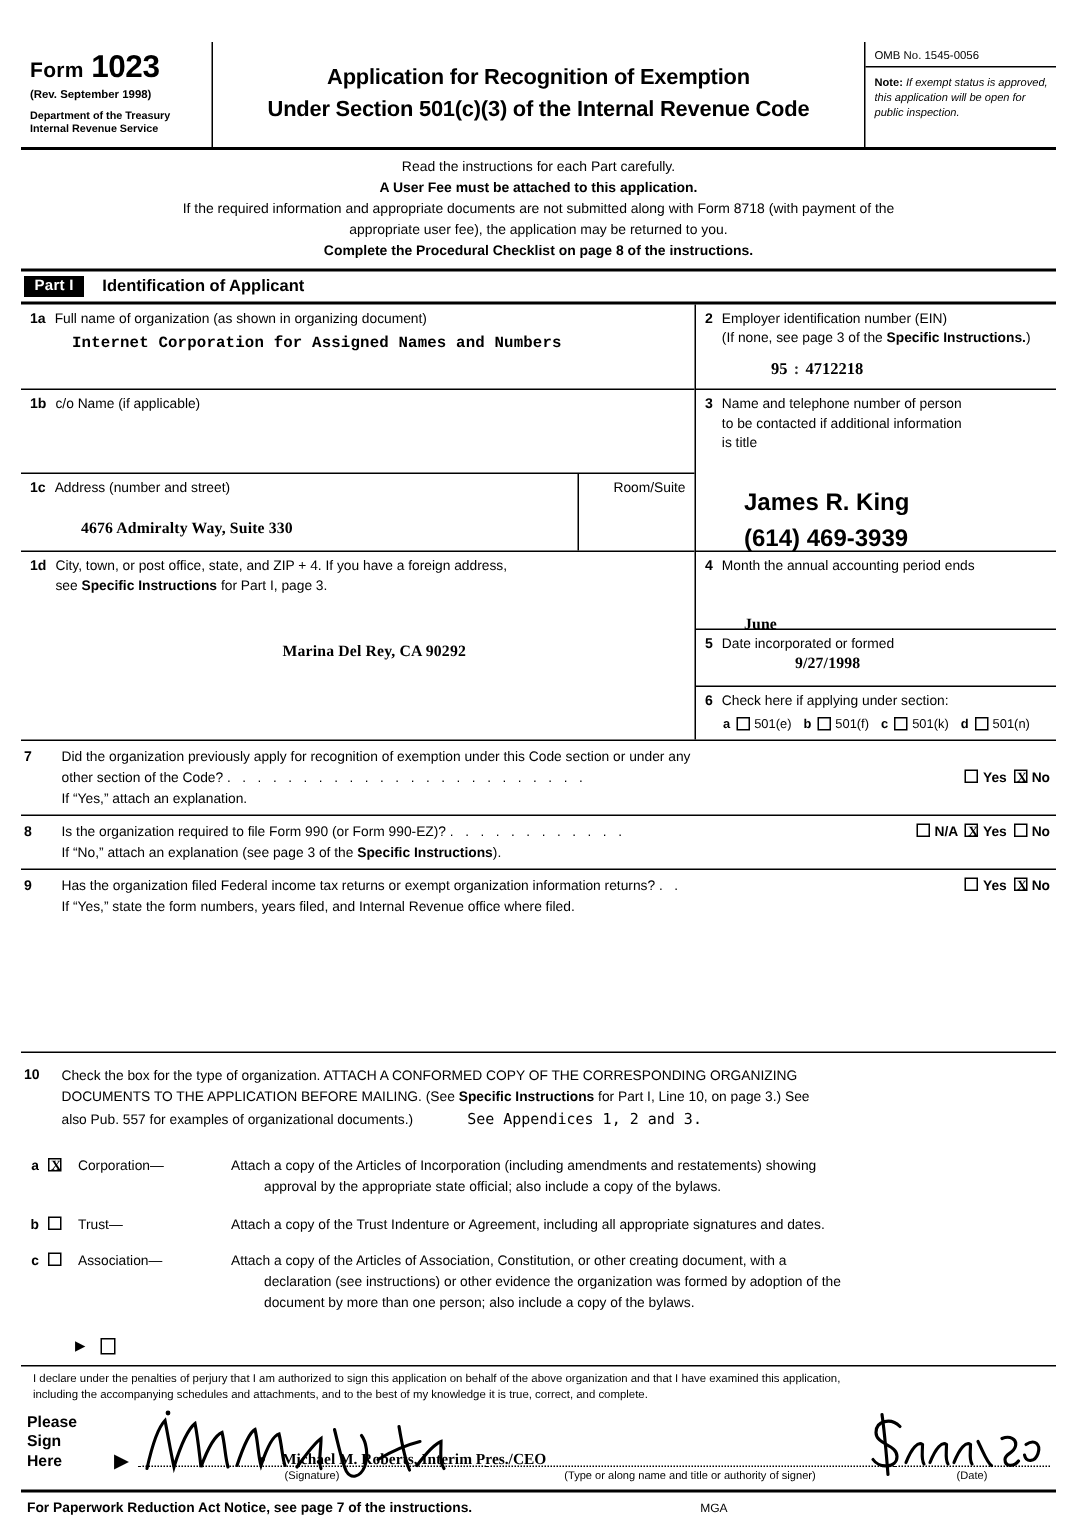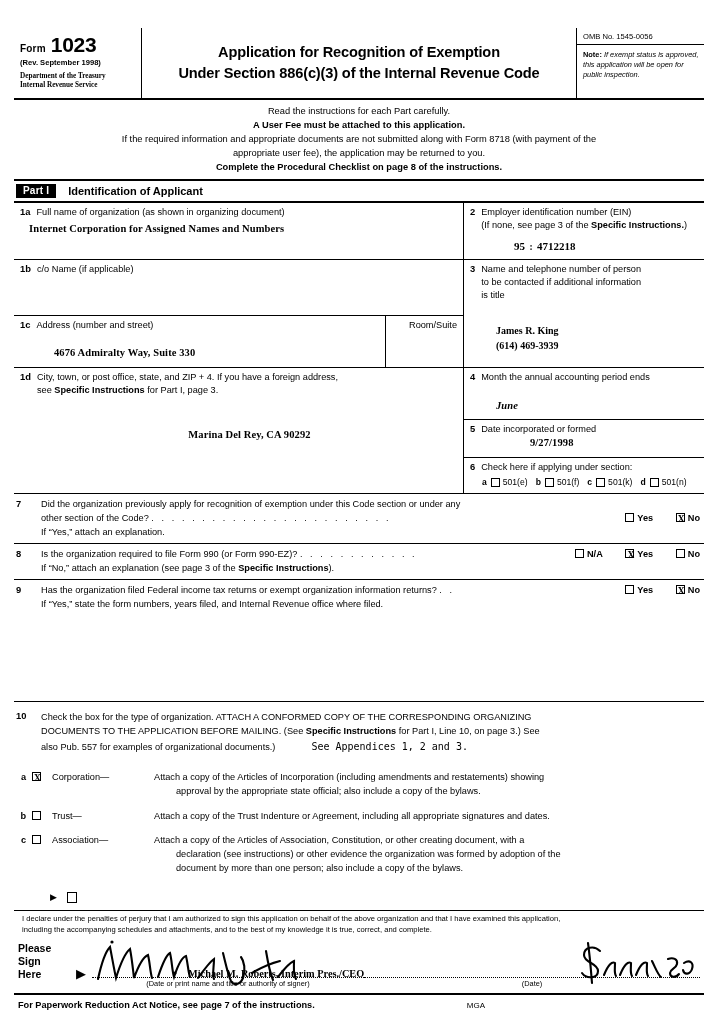--- a/index.html
+++ b/index.html
@@ -14,24 +14,24 @@
 
   
   .b{font-weight:bold;}
   .i{font-style:italic;}
   .hand{font-family:"Liberation Serif", serif;font-weight:bold;font-size:10.5px;letter-spacing:.1px;}
 
   
   .hdr{display:flex;border-bottom:2.2px solid #000;height:70px;}
   .hdr-left{width:128px;padding:6px 4px 2px 6px;box-sizing:border-box;border-right:1.4px solid #000;}
   .hdr-form-line{display:flex;align-items:baseline;gap:5px;}
-  .hdr-form-word{font-size:10px;font-weight:bold;letter-spacing:.2px;}
+  .hdr-form-word{font-size:14px;font-weight:bold;letter-spacing:.2px;}
   .hdr-form-no{font-size:21px;font-weight:bold;letter-spacing:-.3px;line-height:1;}
   .hdr-rev{font-size:7.6px;margin-top:3px;font-weight:bold;}
-  .hdr-dept{font-size:7.2px;margin-top:5px;line-height:1.25;font-weight:bold;font-family:Liberation Serif, serif;}
+  .hdr-dept{font-size:7.2px;margin-top:5px;line-height:1.25;font-weight:bold;}
   .hdr-mid{flex:1;display:flex;flex-direction:column;justify-content:center;align-items:center;padding:0 6px;}
   .hdr-t1{font-size:14.6px;font-weight:bold;letter-spacing:-.15px;line-height:1.45;}
   .hdr-t2{font-size:14.6px;font-weight:bold;letter-spacing:-.15px;line-height:1.45;}
   .hdr-right{width:128px;border-left:1.4px solid #000;box-sizing:border-box;}
   .omb{font-size:7.6px;padding:4px 0 3px 6px;border-bottom:1.4px solid #000;}
   .note{font-size:7.4px;padding:5px 5px 2px 6px;line-height:1.38;}
 
   
   .instr{padding:5px 8px 4px;border-bottom:2.6px solid #000;}
   .instr div{font-size:9.3px;line-height:1.5;text-align:center;}
@@ -62,35 +62,35 @@
 
   .c2{height:56px;}
   .c3{height:108px;}
   .c4{height:52px;}
   .c5{height:38px;}
   .c6{height:36px;}
 
   .ein{margin-top:8px;margin-left:44px;font-family:"Liberation Serif",serif;font-weight:bold;font-size:11px;}
   .ein .dash{display:inline-block;width:12px;text-align:center;color:#333;}
   .contact{margin-top:22px;margin-left:26px;}
-  .contact div{font-family:Liberation Serif, serif;font-weight:bold;font-size:10px;line-height:1.45;}
+  .contact div{font-family:Liberation Sans, sans-serif;font-weight:bold;font-size:16px;line-height:1.45;}
 
   .chkbox{display:inline-block;width:9px;height:9px;border:1.2px solid #000;vertical-align:-1px;box-sizing:border-box;position:relative;}
   .chkbox.x::after{content:"X";position:absolute;left:0;top:-2.5px;width:9px;text-align:center;font-size:9.5px;font-weight:bold;font-family:"Liberation Serif",serif;}
   .sec6{display:flex;align-items:center;gap:3px;font-size:8.6px;margin-top:3px;margin-left:12px;}
   .sec6 .k{font-weight:bold;margin-right:1px;}
   .sec6 .v{margin-right:5px;}
 
   
   .q{display:flex;gap:9px;padding:4px 4px 3px 2px;border-bottom:1.4px solid #000;}
   .q .qn{font-weight:bold;font-size:9.4px;width:16px;flex:none;text-align:left;}
   .q .qb{flex:1;font-size:9.2px;line-height:1.52;}
   .dots{letter-spacing:2.6px;font-size:9px;}
   .ansgrp{white-space:nowrap;font-size:9.2px;font-weight:bold;float:right;margin-left:6px;}
-  .ansgrp .opt{display:inline-block;margin-left:20px;}
+  .ansgrp .opt{display:inline-block;margin-left:2px;}
   .ansgrp .opt .chkbox{margin-right:3px;}
 
   
   .q10{display:flex;gap:9px;padding:8px 4px 4px 2px;}
   .q10 .qb{flex:1;font-size:9.2px;line-height:1.55;}
   .appx{font-family:"DejaVu Sans Mono", monospace;font-size:10px;margin-left:36px;}
   .abc{padding:2px 4px 0 2px;}
   .abcrow{display:flex;gap:6px;margin-top:11px;font-size:9.2px;line-height:1.5;}
   .abcrow .k{font-weight:bold;width:10px;flex:none;text-align:right;}
   .abcrow .cb{width:14px;flex:none;}
@@ -131,21 +131,21 @@
         <span class="hdr-form-no">1023</span>
       </div>
       <div class="hdr-rev">(Rev. September 1998)</div>
       <div class="hdr-dept">
         <div>Department of the Treasury</div>
         <div>Internal Revenue Service</div>
       </div>
     </div>
     <div class="hdr-mid">
       <div class="hdr-t1">Application for Recognition of Exemption</div>
-      <div class="hdr-t2">Under Section 886(c)(3) of the Internal Revenue Code</div>
+      <div class="hdr-t2">Under Section 501(c)(3) of the Internal Revenue Code</div>
     </div>
     <div class="hdr-right">
       <div class="omb">OMB No. 1545-0056</div>
       <div class="note"><span class="b">Note:</span> <span class="i">If exempt status is approved, this application will be open for public inspection.</span></div>
     </div>
   </div>
 
   <div class="instr">
     <div>Read the instructions for each Part carefully.</div>
     <div class="b">A User Fee must be attached to this application.</div>
@@ -161,21 +161,21 @@
 
   <div class="grid">
 
     <div class="colL">
 
       <div class="cell c1a">
         <div class="ind">
           <span class="num">1a</span>
           <span class="lbl txt">Full name of organization (as shown in organizing document)</span>
         </div>
-        <div class="hand" style="margin-left:9px;margin-top:4px;">Internet Corporation for Assigned Names and Numbers</div>
+        <div class="hand" style="margin-left:28px;margin-top:4px;font-family:Liberation Mono, monospace;">Internet Corporation for Assigned Names and Numbers</div>
       </div>
 
       <div class="cell c1b">
         <div class="ind">
           <span class="num">1b</span>
           <span class="lbl txt">c/o Name (if applicable)</span>
         </div>
         <div class="hand" style="margin-left:22px;margin-top:4px;"></div>
       </div>
 
@@ -235,21 +235,21 @@
           <div>James R. King</div>
           <div>(614) 469-3939</div>
         </div>
       </div>
 
       <div class="cell c4">
         <div class="ind">
           <span class="num">4</span>
           <span class="lbl txt">Month the annual accounting period ends</span>
         </div>
-        <div class="hand" style="margin-left:26px;margin-top:16px;font-style:italic;">June</div>
+        <div class="hand" style="margin-left:26px;margin-top:27px;">June</div>
       </div>
 
       <div class="cell c5">
         <div class="ind">
           <span class="num">5</span>
           <span class="lbl txt">Date incorporated or formed</span>
         </div>
         <div class="hand" style="margin-left:60px;margin-top:1px;">9/27/1998</div>
       </div>
 
@@ -378,23 +378,27 @@
   </div>
 
   <div class="sigwrap">
     <div class="psh">
       <div>Please</div>
       <div>Sign</div>
       <div>Here</div>
     </div>
     <div class="bigtri">▶</div>
     <div class="siglines">
+      <div class="sigcell sig-a">
+        <div class="dotline"></div>
+        <div class="caption">(Signature)</div>
+      </div>
       <div class="sigcell sig-b">
         <div class="dotline"></div>
-        <div class="caption">(Date or print name and title or authority of signer)</div>
+        <div class="caption">(Type or along name and title or authority of signer)</div>
       </div>
       <div class="sigcell sig-c">
         <div class="dotline"></div>
         <div class="caption">(Date)</div>
       </div>
       <div class="printed">Michael M. Roberts, Interim Pres./CEO</div>
     </div>
 
     <svg class="ink" width="300" height="54" viewBox="0 0 300 54" style="left:66px;top:0;">
       <g fill="none" stroke="#000" stroke-width="2.1" stroke-linecap="round">

